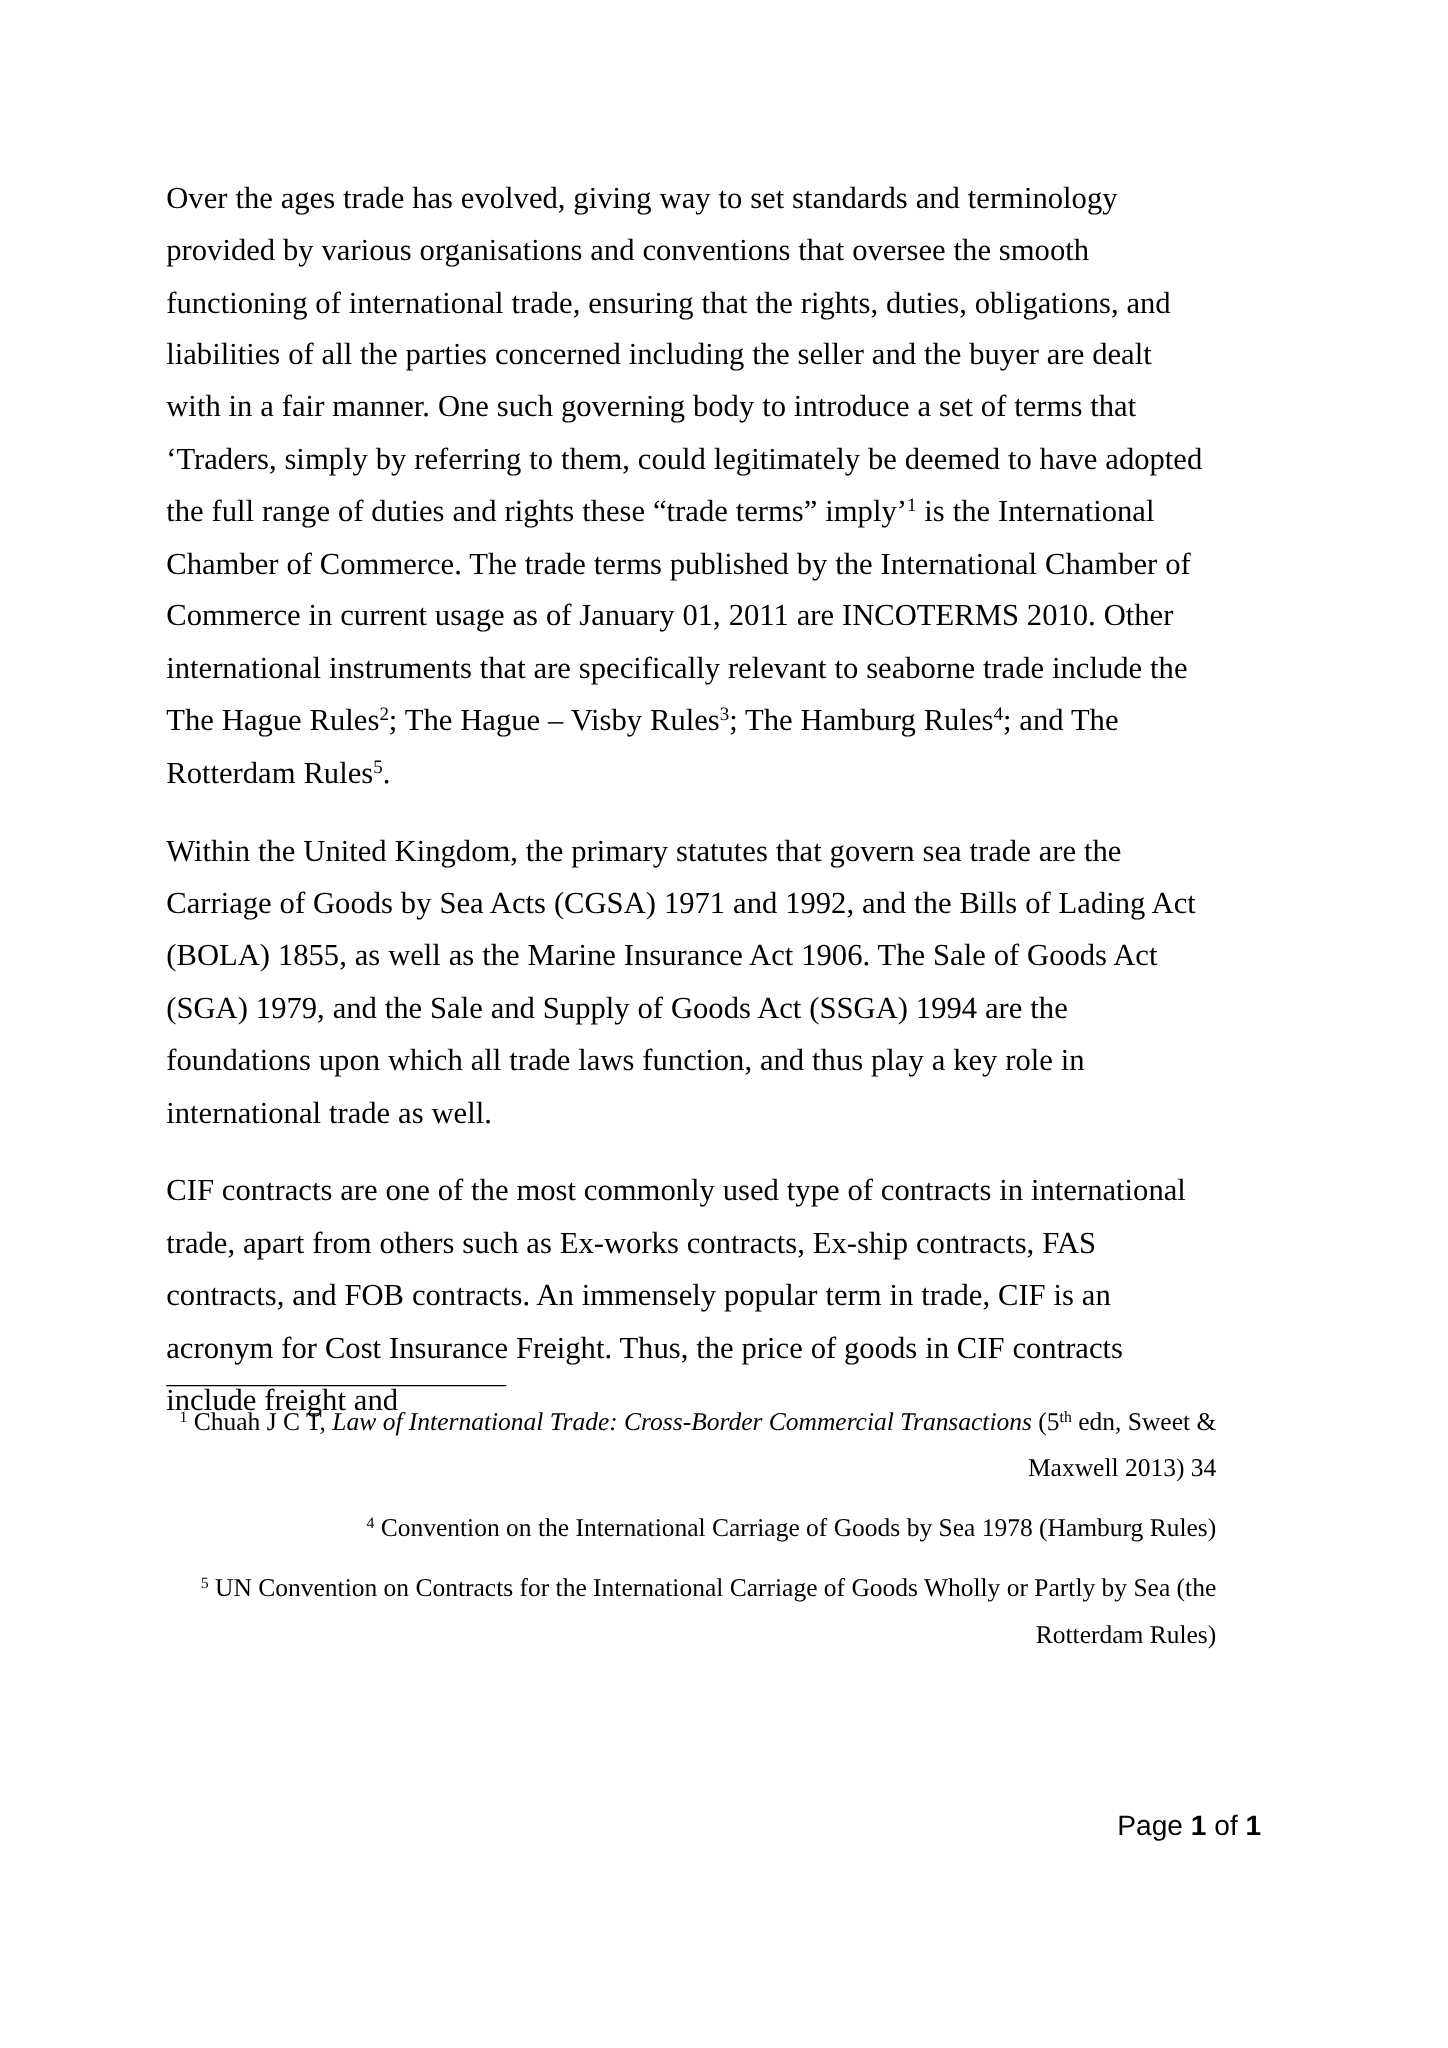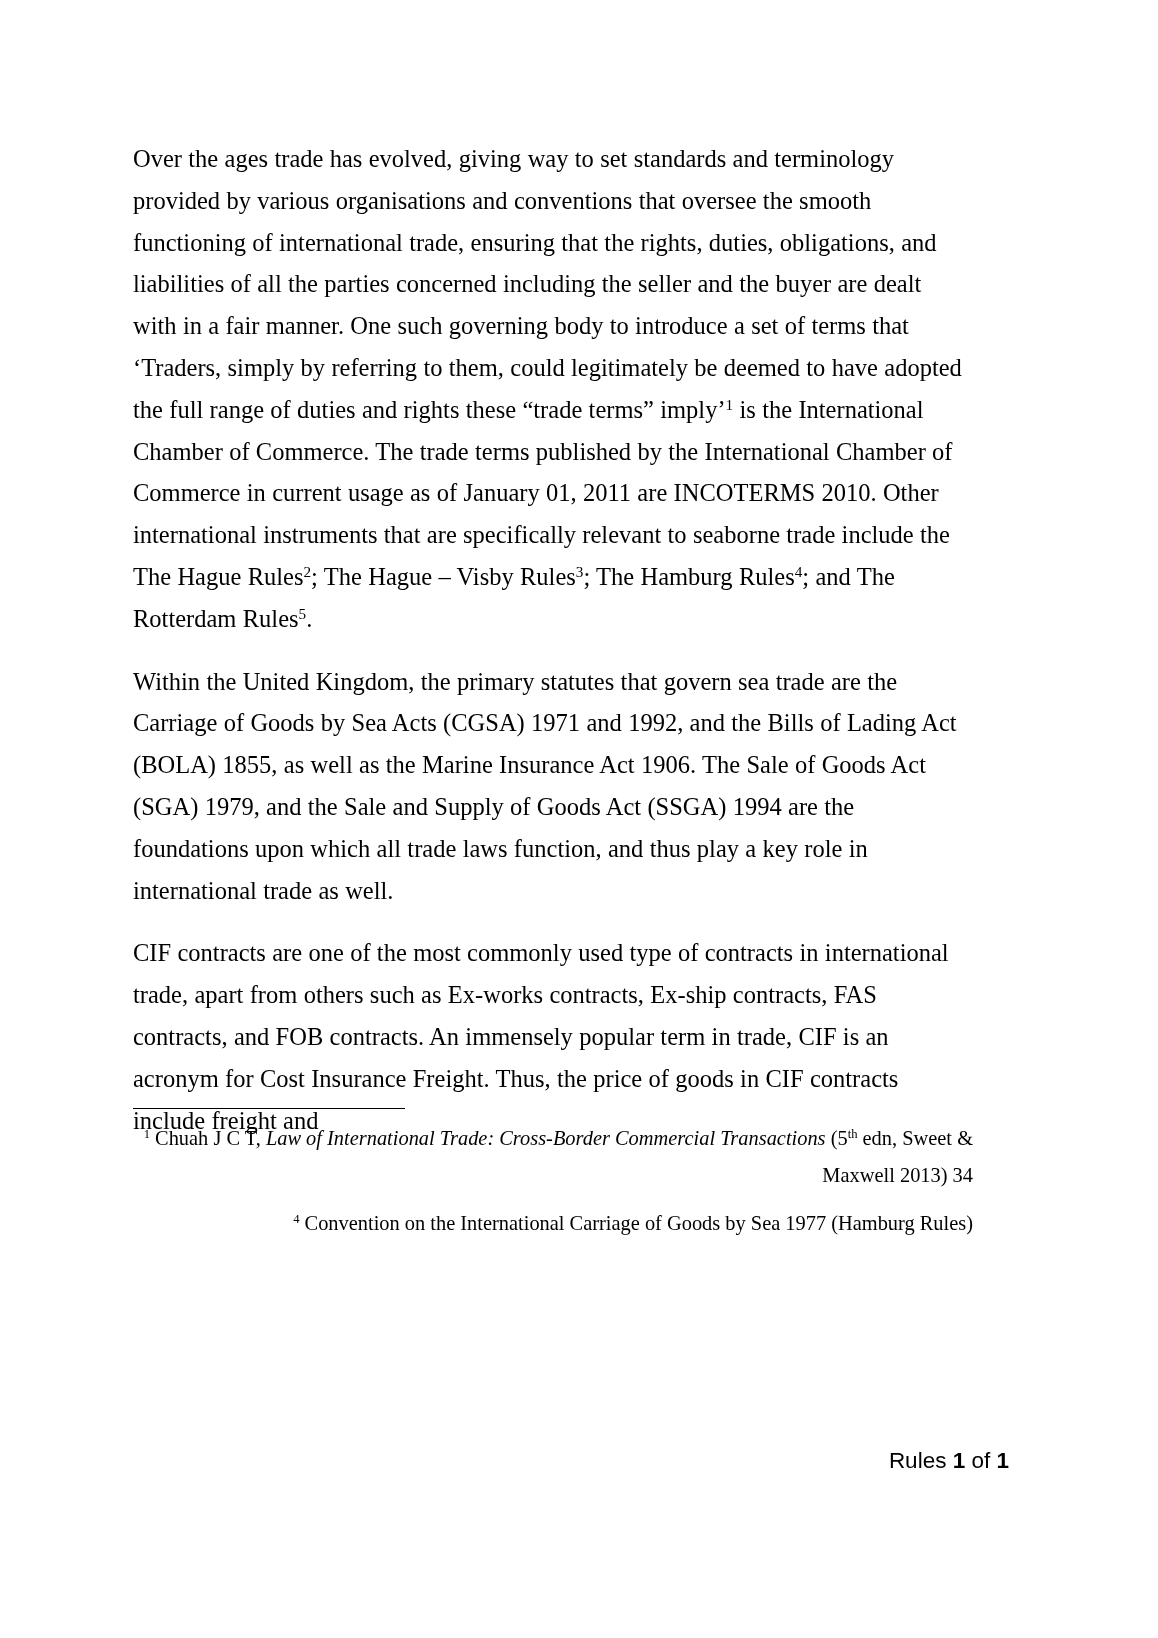--- a/index.html
+++ b/index.html
@@ -78,20 +78,21 @@
 
   <div class="content">
     <p class="body-par"><span>Over the ages trade has evolved, giving way to set standards and terminology provided by various organisations and conventions that oversee the smooth functioning of international trade, ensuring that the rights, duties, obligations, and liabilities of all the parties concerned including the seller and the buyer are dealt with in a fair manner. One such governing body to introduce a set of terms that ‘Traders, simply by referring to them, could legitimately be deemed to have adopted the full range of duties and rights these “trade terms” imply’</span><sup>1</sup><span> is the International Chamber of Commerce. The trade terms published by the International Chamber of Commerce in current usage as of January 01, 2011 are INCOTERMS 2010. Other international instruments that are specifically relevant to seaborne trade include the The Hague Rules</span><sup>2</sup><span>; The Hague – Visby Rules</span><sup>3</sup><span>; The Hamburg Rules</span><sup>4</sup><span>; and The Rotterdam Rules</span><sup>5</sup><span>.</span></p>
     <p class="body-par"><span>Within the United Kingdom, the primary statutes that govern sea trade are the Carriage of Goods by Sea Acts (CGSA) 1971 and 1992, and the Bills of Lading Act (BOLA) 1855, as well as the Marine Insurance Act 1906. The Sale of Goods Act (SGA) 1979, and the Sale and Supply of Goods Act (SSGA) 1994 are the foundations upon which all trade laws function, and thus play a key role in international trade as well.</span></p>
     <p class="body-par"><span>CIF contracts are one of the most commonly used type of contracts in international trade, apart from others such as Ex-works contracts, Ex-ship contracts, FAS contracts, and FOB contracts. An immensely popular term in trade, CIF is an acronym for Cost Insurance Freight. Thus, the price of goods in CIF contracts include freight and</span></p>
   </div>
 
   <div class="footnotes">
     <div class="fn-rule"></div>
     <p class="fn"><sup>1</sup><span> </span><span>Chuah J C T, </span><em class="it">Law of International Trade: Cross-Border Commercial Transactions</em><span> (5</span><sup>th</sup><span> edn, Sweet &amp; Maxwell 2013) 34</span></p>
-    <p class="fn"><sup>4</sup><span> </span><span>Convention on the International Carriage of Goods by Sea 1977 (Hamburg Rules)</span></p>
+    <p class="fn"><sup>4</sup><span> </span><span>Convention on the International Carriage of Goods by Sea 1978 (Hamburg Rules)</span></p>
+    <p class="fn"><sup>5</sup><span> </span><span>UN Convention on Contracts for the International Carriage of Goods Wholly or Partly by Sea (the Rotterdam Rules)</span></p>
   </div>
 
   <div class="footer">
-    <span class="lbl">Rules</span><span>&nbsp;</span><b>1</b><span>&nbsp;</span><span class="lbl">of</span><span>&nbsp;</span><b>1</b>
+    <span class="lbl">Page</span><span>&nbsp;</span><b>1</b><span>&nbsp;</span><span class="lbl">of</span><span>&nbsp;</span><b>1</b>
   </div>
 
 </div>
 
 </body></html>

